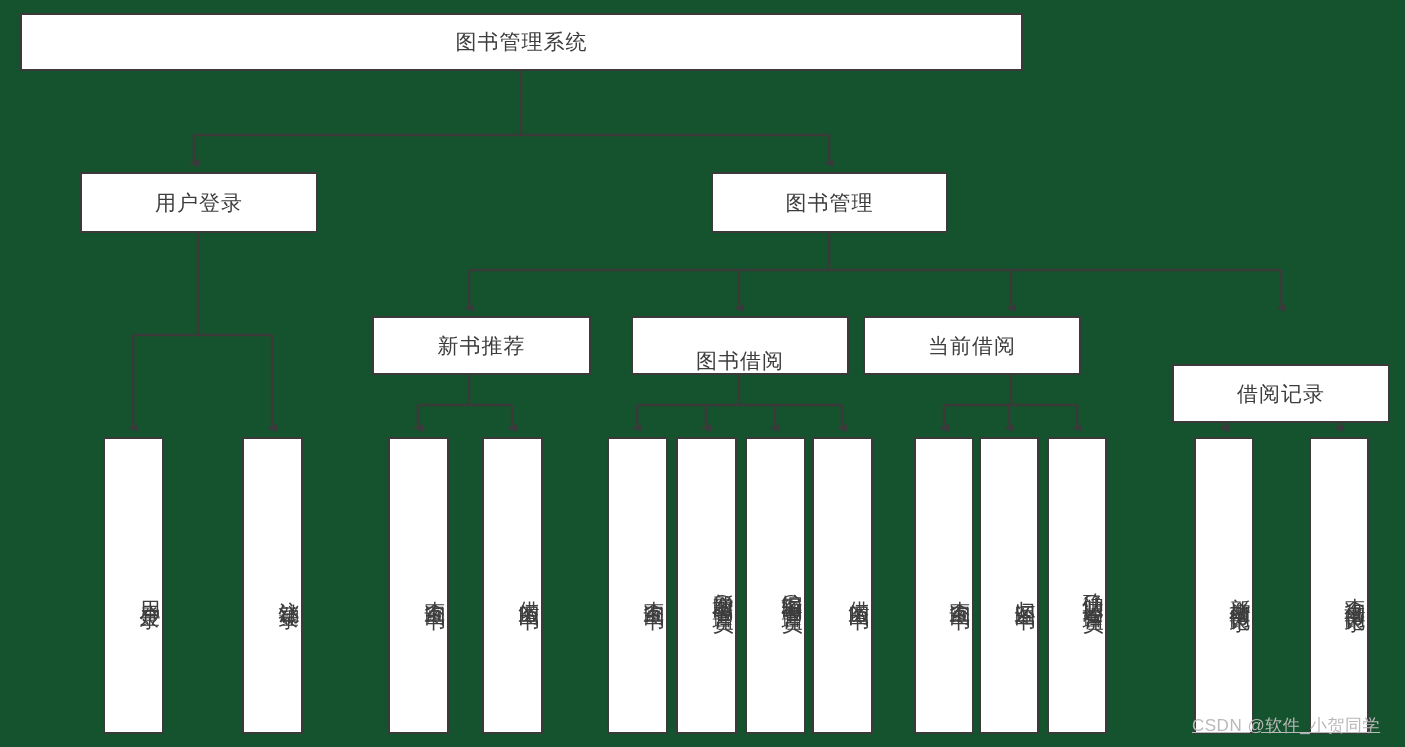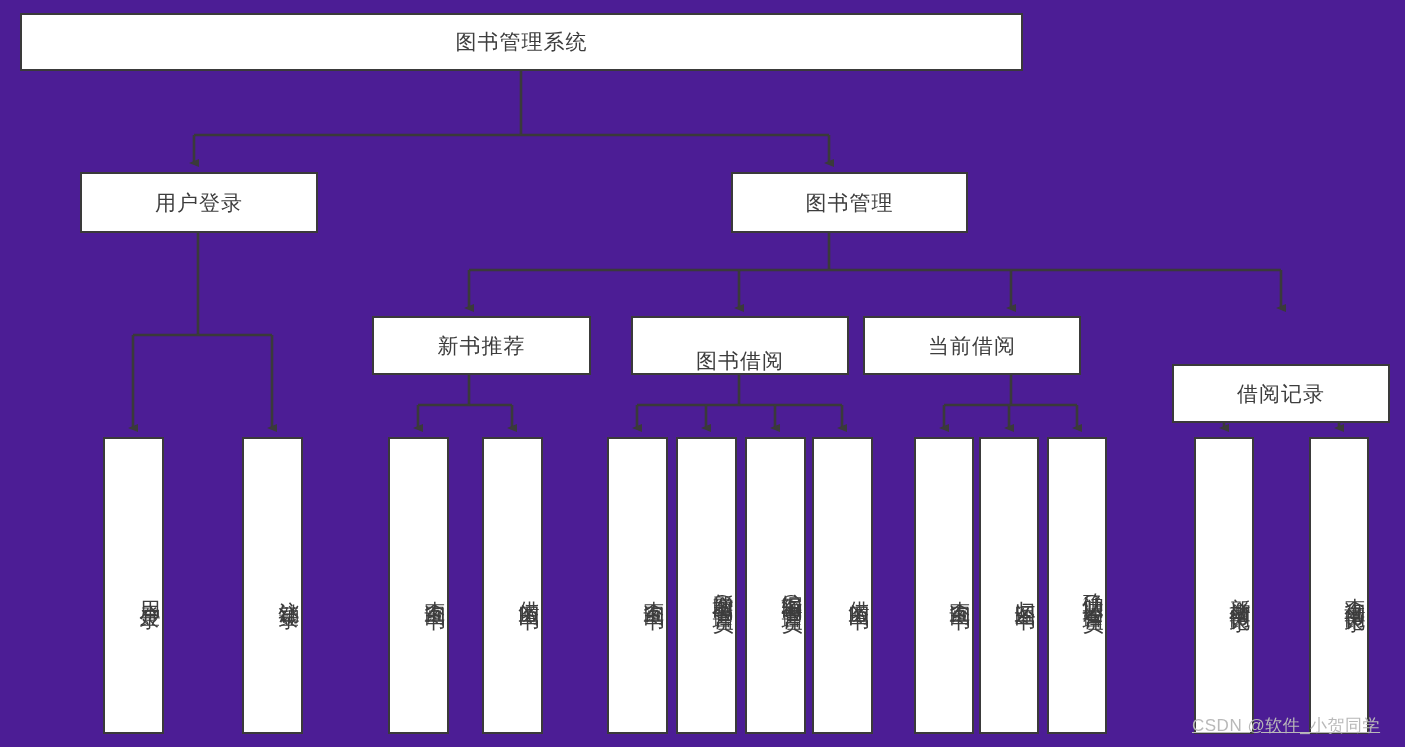--- a/index.html
+++ b/index.html
@@ -7,21 +7,21 @@
     padding: 0;
     background: #ffffff;
   }
   body {
     font-family: "Liberation Sans", "DejaVu Sans", sans-serif;
   }
   #canvas {
     position: relative;
     width: 1405px;
     height: 747px;
-    background: #4c1d95;
+    background: #14532d;
     overflow: hidden;
   }
   svg#wires {
     position: absolute;
     left: 0;
     top: 0;
     width: 1405px;
     height: 747px;
     pointer-events: none;
   }
@@ -118,21 +118,21 @@
     </g>
   </svg>
 
   <div class="node h" style="left:20px; top:13px; width:1003px; height:58px;">
     <span class="lbl">图书管理系统</span>
   </div>
 
   <div class="node h" style="left:80px; top:172px; width:238px; height:61px;">
     <span class="lbl">用户登录</span>
   </div>
-  <div class="node h" style="left:731px; top:172px; width:237px; height:61px;">
+  <div class="node h" style="left:711px; top:172px; width:237px; height:61px;">
     <span class="lbl">图书管理</span>
   </div>
 
   <div class="node h" style="left:372px; top:316px; width:219px; height:59px;">
     <span class="lbl">新书推荐</span>
   </div>
   <div class="node h" style="left:631px; top:316px; width:218px; height:59px;align-items:flex-end;">
     <span class="lbl">图书借阅</span>
   </div>
   <div class="node h" style="left:863px; top:316px; width:218px; height:59px;">

